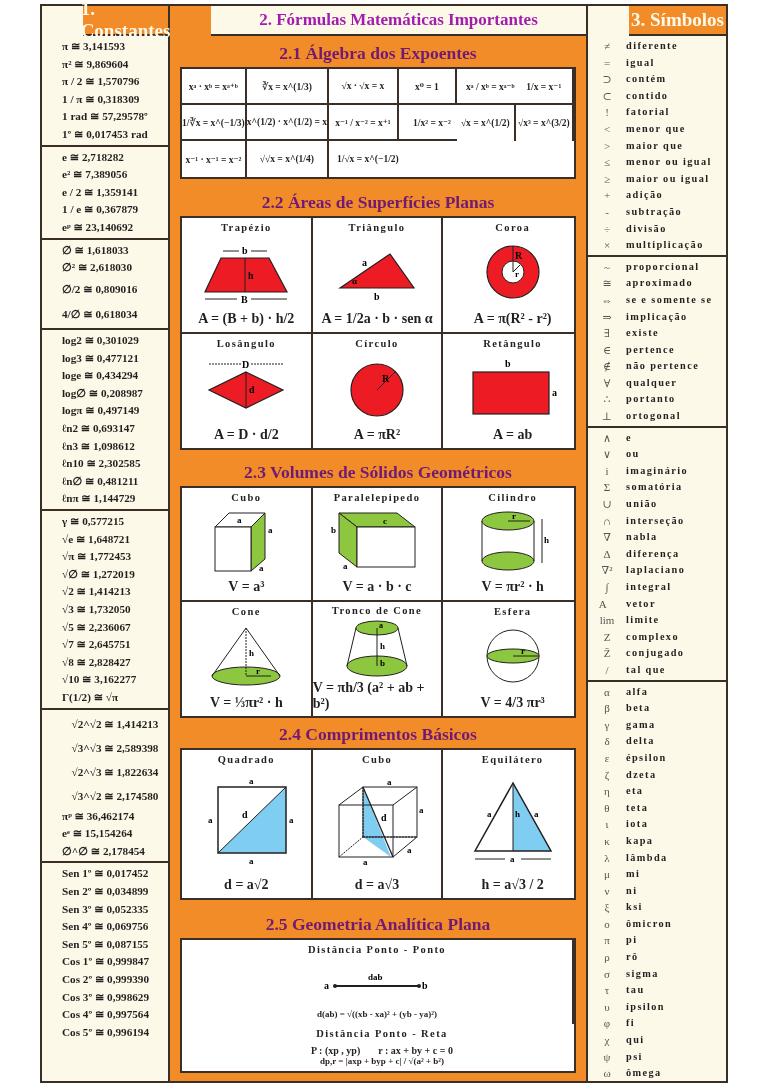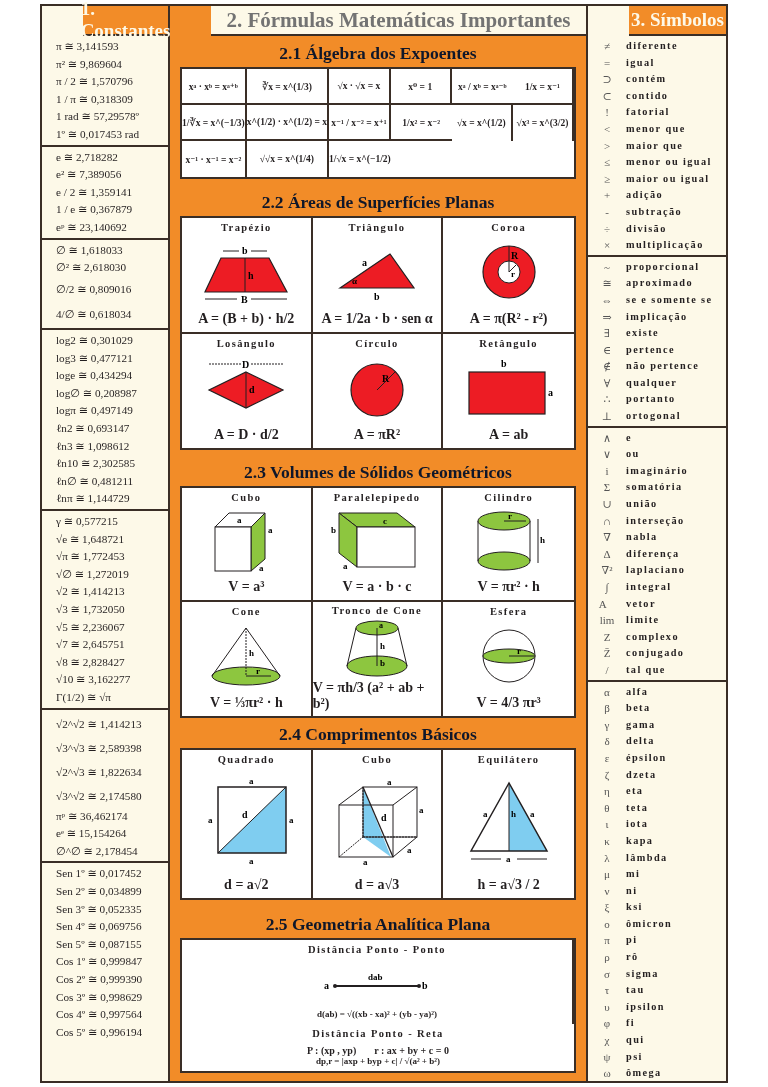--- a/index.html
+++ b/index.html
@@ -4,34 +4,34 @@
 <style>
   html,body{margin:0;padding:0;background:#ffffff;}
   body{width:768px;height:1087px;position:relative;overflow:hidden;font-family:"Liberation Serif","DejaVu Serif",serif;color:#231f20;}
   .sheet{position:absolute;left:40px;top:4px;width:688px;height:1079px;border:2px solid #3a2e26;box-sizing:border-box;background:#fdf9e8;}
   .col{position:absolute;top:0;bottom:0;box-sizing:border-box;}
   .col-left{left:0;width:128px;border-right:2px solid #3a2e26;}
   .col-center{left:128px;width:418px;background:#f28c28;border-right:2px solid #3a2e26;}
   .col-right{left:546px;width:138px;}
   .hdr{height:30px;box-sizing:border-box;border-bottom:2px solid #3a2e26;display:flex;align-items:center;justify-content:center;font-weight:bold;font-size:19px;margin-left:41px;}
   .hdr.orange{background:#f28c28;color:#fdf9e8;}
-  .hdr.cream{background:#fdf9e8;color:#737373;font-size:21px;}
+  .hdr.cream{background:#fdf9e8;color:#a21caf;font-size:17px;}
   .group{border-bottom:2px solid #3a2e26;padding:2px 0 1px 0;}
   .group:last-child{border-bottom:none;}
-  .crow{font-size:11.2px;font-weight:normal;height:17.6px;line-height:17.6px;padding-left:14px;white-space:nowrap;}
-  .crow.tall{height:24px;line-height:24px;}
+  .crow{font-size:11.2px;font-weight:bold;height:17.6px;line-height:17.6px;padding-left:20px;white-space:nowrap;}
+  .crow.tall{height:24px;line-height:24px;text-align:center;}
   .crow.mid{height:25.2px;line-height:25.2px;}
   .srow{display:flex;font-size:10.3px;height:16.6px;line-height:16.6px;white-space:nowrap;}
   .srow .sym{width:38px;text-align:center;color:#555;font-weight:normal;font-size:11px;}
   .srow .lbl{font-weight:bold;letter-spacing:1.4px;}
-  .sec-title{color:#0f172a;font-weight:bold;font-size:17.5px;text-align:center;height:28px;line-height:28px;}
+  .sec-title{color:#701a75;font-weight:bold;font-size:17.5px;text-align:center;height:28px;line-height:28px;}
   .panel{margin:0 10px;background:#ffffff;border:2px solid #3a2e26;box-sizing:border-box;}
   .grid{display:grid;}
   .cell{border-right:2px solid #3a2e26;border-bottom:2px solid #3a2e26;box-sizing:border-box;display:flex;flex-direction:column;align-items:center;justify-content:center;font-weight:bold;font-size:10px;}
-  .cell.lastcol{border-right:none;}
+  .cell.lastcol{border-right:none;padding-left:8px;}
   .cell.lastrow{border-bottom:none;}
   .ftitle{font-size:10.5px;letter-spacing:1.4px;margin-top:4px;font-family:Liberation Serif, serif;}
   .formula{font-size:14px;margin-bottom:5px;}
   .fig{flex:1;display:flex;align-items:center;justify-content:center;}
   .alg{font-size:9.5px;white-space:nowrap;}
 </style>
 </head>
 <body>
 
 <div class="sheet">

